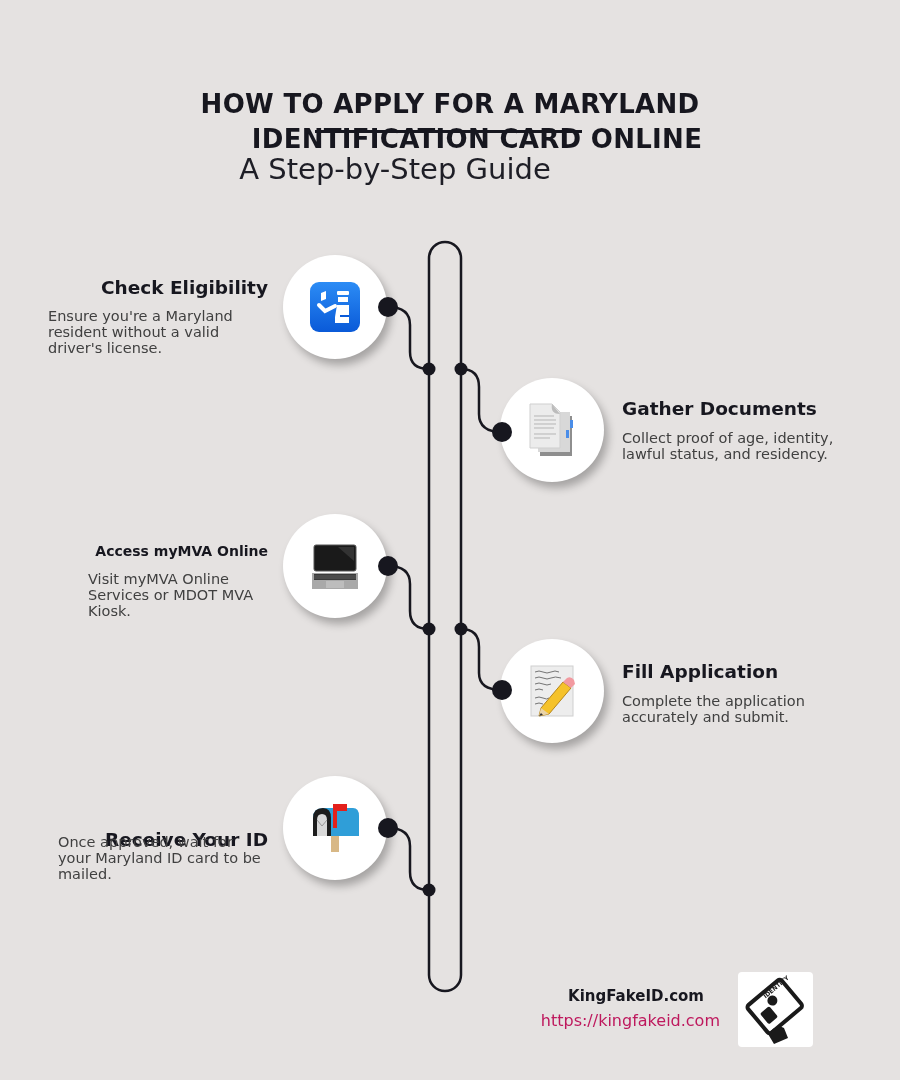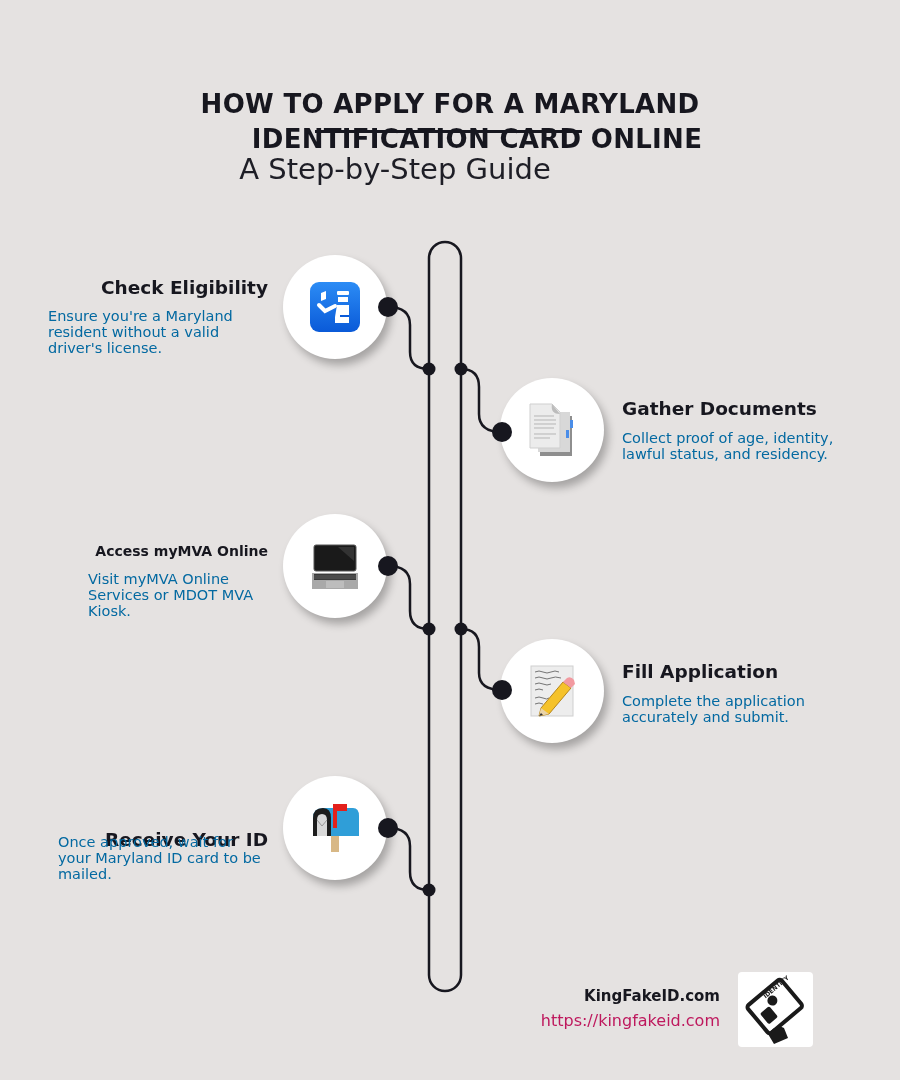--- a/index.html
+++ b/index.html
@@ -4,24 +4,24 @@
 <style>
   html, body { margin:0; padding:0; }
   body { width:900px; height:1080px; background:#e5e2e1; position:relative; overflow:hidden; font-family:"DejaVu Sans", sans-serif; color:#17171f; }
   .title { position:absolute; left:0; width:900px; text-align:center; font-family:"DejaVu Sans", sans-serif; font-weight:bold; font-size:26px; letter-spacing:0.3px; color:#17171f;margin-top:44px; }
   .divider { position:absolute; left:315px; top:130px; width:267px; height:3px; background:#17171f; }
   .subtitle { position:absolute; left:0; top:152px; width:790px; text-align:center; font-size:29px; color:#1e1e26; font-weight:normal; }
   svg.track { position:absolute; left:0; top:0; }
   .circle { position:absolute; width:104px; height:104px; border-radius:50%; background:#fff; box-shadow: 4px 6px 8px rgba(0,0,0,0.28); }
   .circle .icon { position:absolute; left:50%; top:50%; transform:translate(-50%,-50%); }
   .step-title { position:absolute; font-weight:bold; font-size:18.5px; color:#17171f; white-space:nowrap; }
-  .step-desc { position:absolute; font-size:14.5px; line-height:16px; color:#0369a1; }
+  .step-desc { position:absolute; font-size:14.5px; line-height:16px; color:#404040; }
   .left .step-title, .left .step-desc { }
   .right .step-title, .right .step-desc { text-align:left; }
-  .footer-name { position:absolute; right:180px; top:987px; font-weight:bold; font-size:15px; color:#17171f; }
+  .footer-name { position:absolute; right:196px; top:987px; font-weight:bold; font-size:15px; color:#17171f; }
   .footer-url { position:absolute; right:180px; top:1011px; font-size:16px; color:#be185d; }
   .logo { position:absolute; left:738px; top:972px; width:75px; height:75px; background:#fff; border-radius:4px; }
 </style>
 </head>
 <body>
 
 <div>
   <div class="title" style="top:45px;">HOW TO APPLY FOR A MARYLAND</div>
   <div class="title" style="top:80px;padding-left:27px;">IDENTIFICATION CARD ONLINE</div>
 </div>

